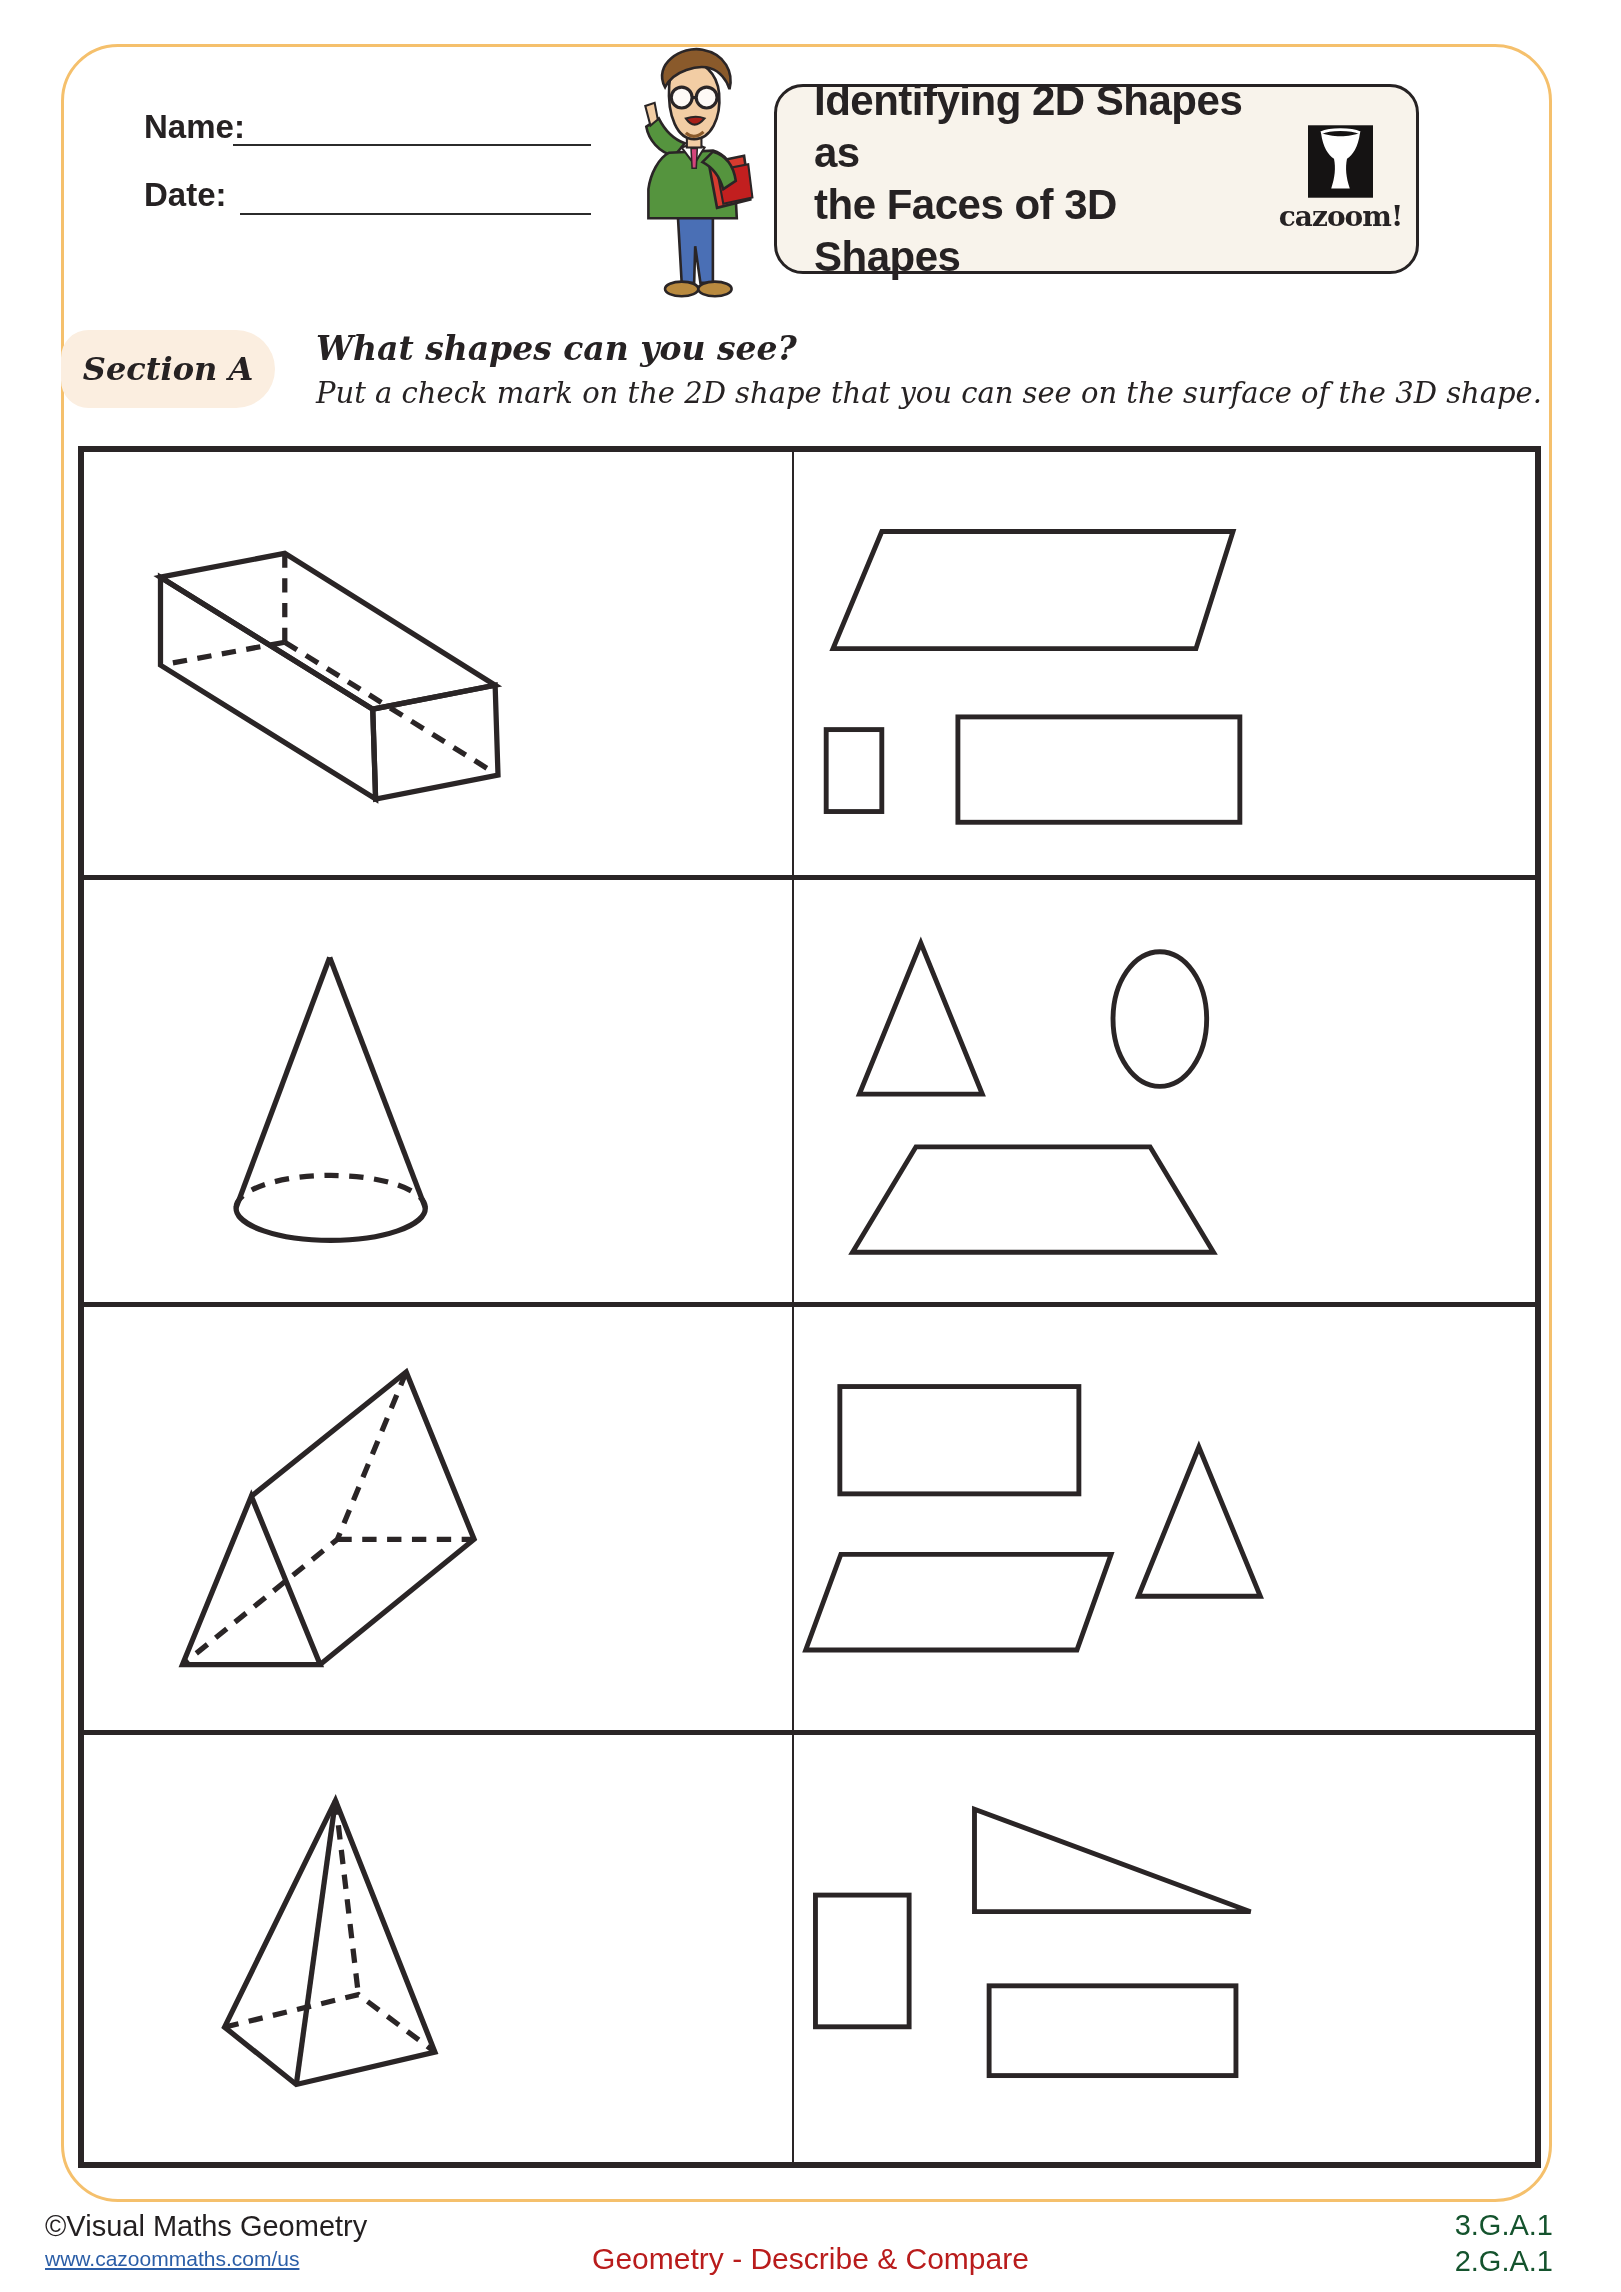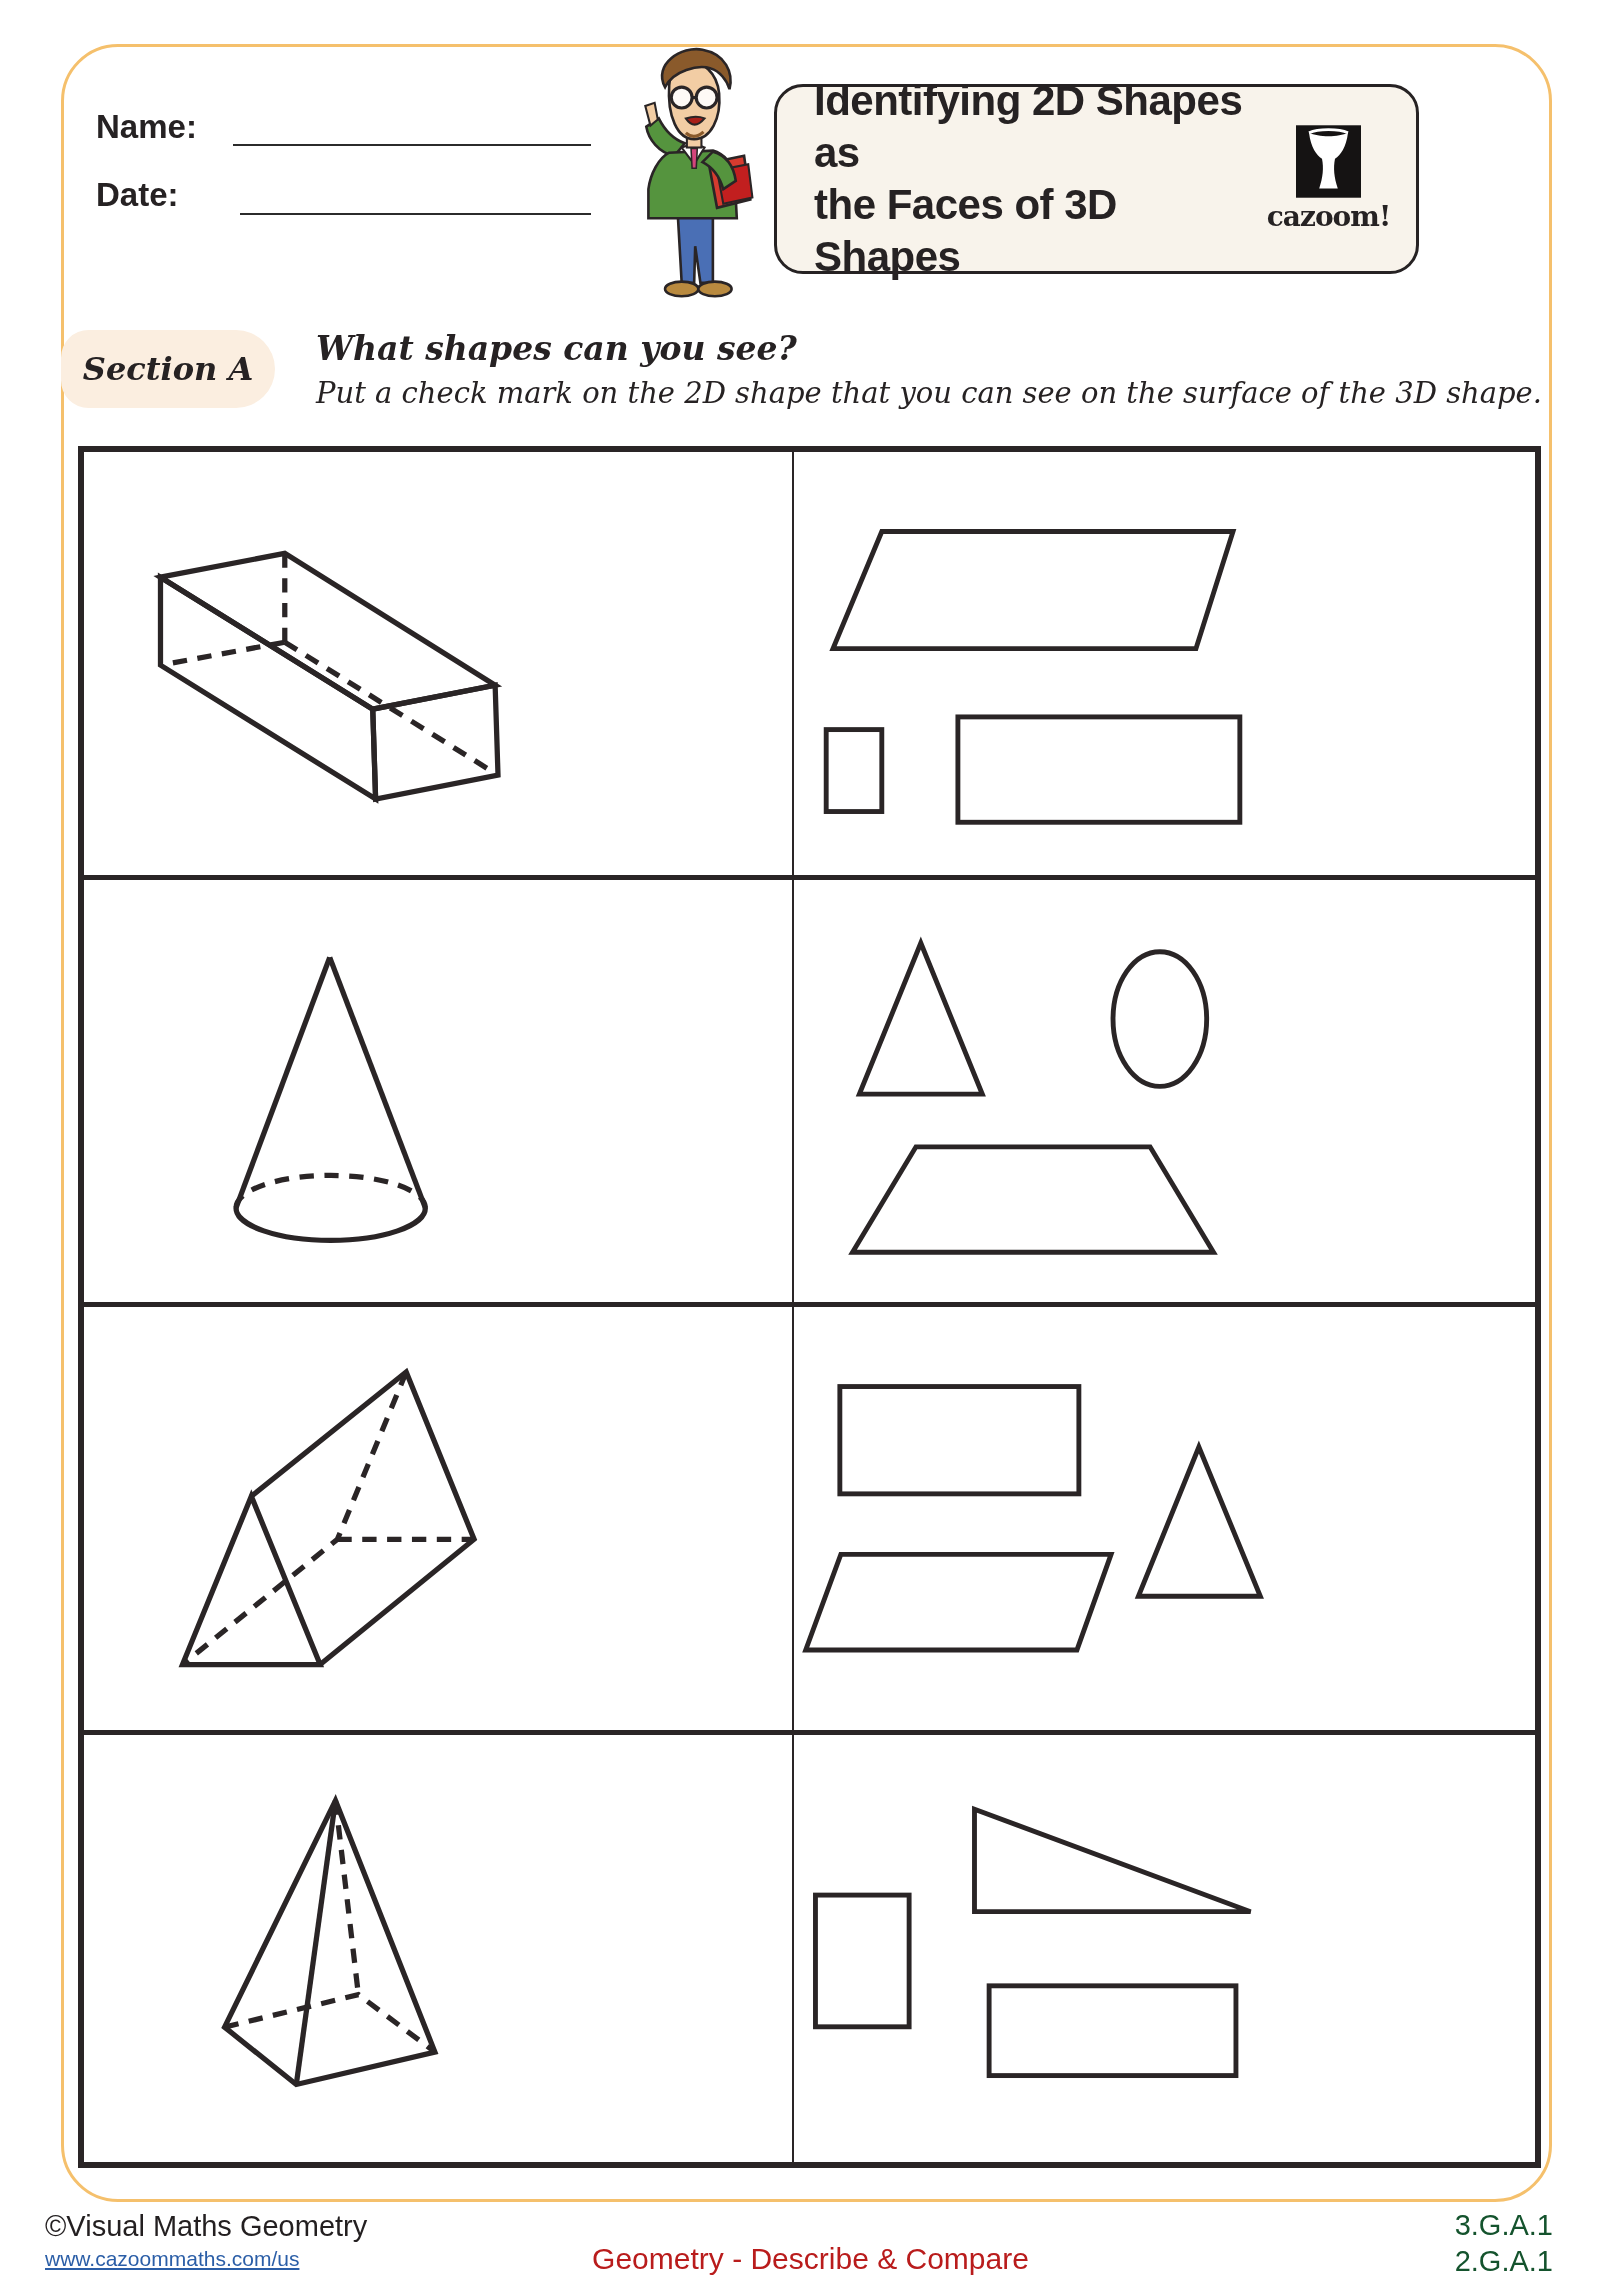--- a/index.html
+++ b/index.html
@@ -1,28 +1,28 @@
 <!DOCTYPE html>
 <html><head>
 <meta charset="utf-8">
 <style>
   html,body{margin:0;padding:0;background:#ffffff;}
   .page{position:relative;width:1621px;height:2293px;background:#ffffff;overflow:hidden;
         font-family:"Liberation Sans",sans-serif;color:#262223;}
   .frame{position:absolute;left:61px;top:44px;width:1485px;height:2152px;
          border:3.9px solid #f5c06c;border-radius:57px;}
   
-  .fieldlabel{position:absolute;font-size:33px;font-weight:bold;color:#262223;}
+  .fieldlabel{position:absolute;font-size:33px;font-weight:bold;color:#262223;margin-left:48px;}
   .writeline{position:absolute;border-bottom:2.9px solid #2b2b2b;height:0;}
   .teacher{position:absolute;left:586px;top:43px;width:208px;height:261px;}
   .titlebox{position:absolute;left:774px;top:84px;width:645px;height:190px;box-sizing:border-box;
             background:#f8f3eb;border:3.9px solid #262223;border-radius:29px;
             display:flex;align-items:center;}
   .titletext{flex:1;padding-left:37px;font-size:42px;line-height:52px;font-weight:bold;letter-spacing:-0.5px;}
-  .logo{width:133px;text-align:center;margin-right:21px;}
+  .logo{width:133px;text-align:center;margin-right:9px;}
   .logo svg{display:block;margin:0 auto;}
   .logotext{font-family:"DejaVu Serif",serif;font-weight:bold;font-size:28px;letter-spacing:-1px;margin-top:2px;}
   
   .badge{position:absolute;left:61px;top:330px;width:214px;height:78px;background:#fbeee0;
          border-radius:29px 41px 41px 29px;display:flex;align-items:center;justify-content:center;}
   .badge span{font-family:"DejaVu Serif",serif;font-style:italic;font-weight:bold;font-size:32px;}
   .prompt-h{position:absolute;left:316px;top:329px;font-family:"DejaVu Serif",serif;
             font-style:italic;font-weight:bold;font-size:33px;}
   .prompt-i{position:absolute;left:316px;top:376px;font-family:"DejaVu Serif",serif;
             font-style:italic;font-size:29px;}

